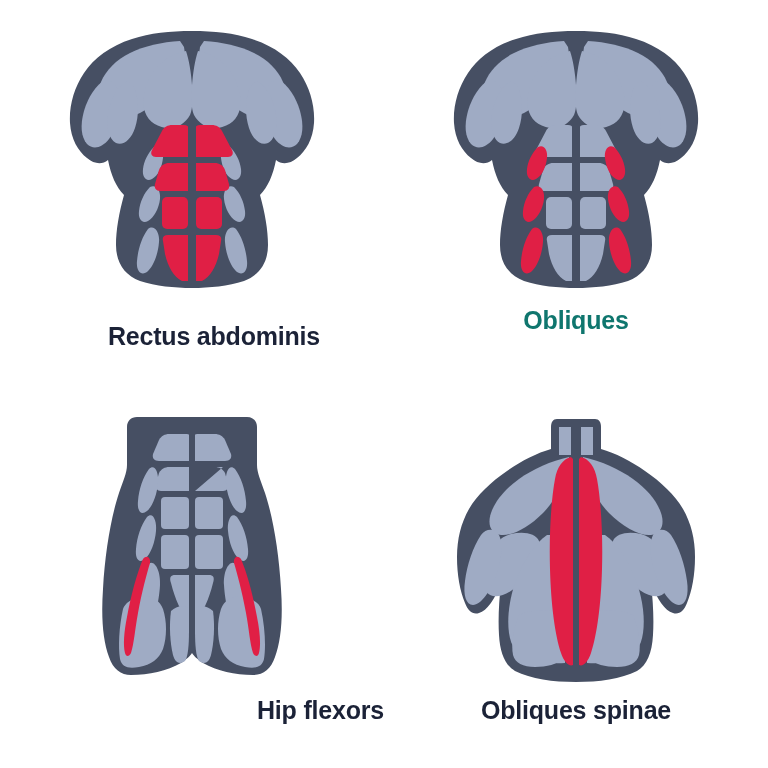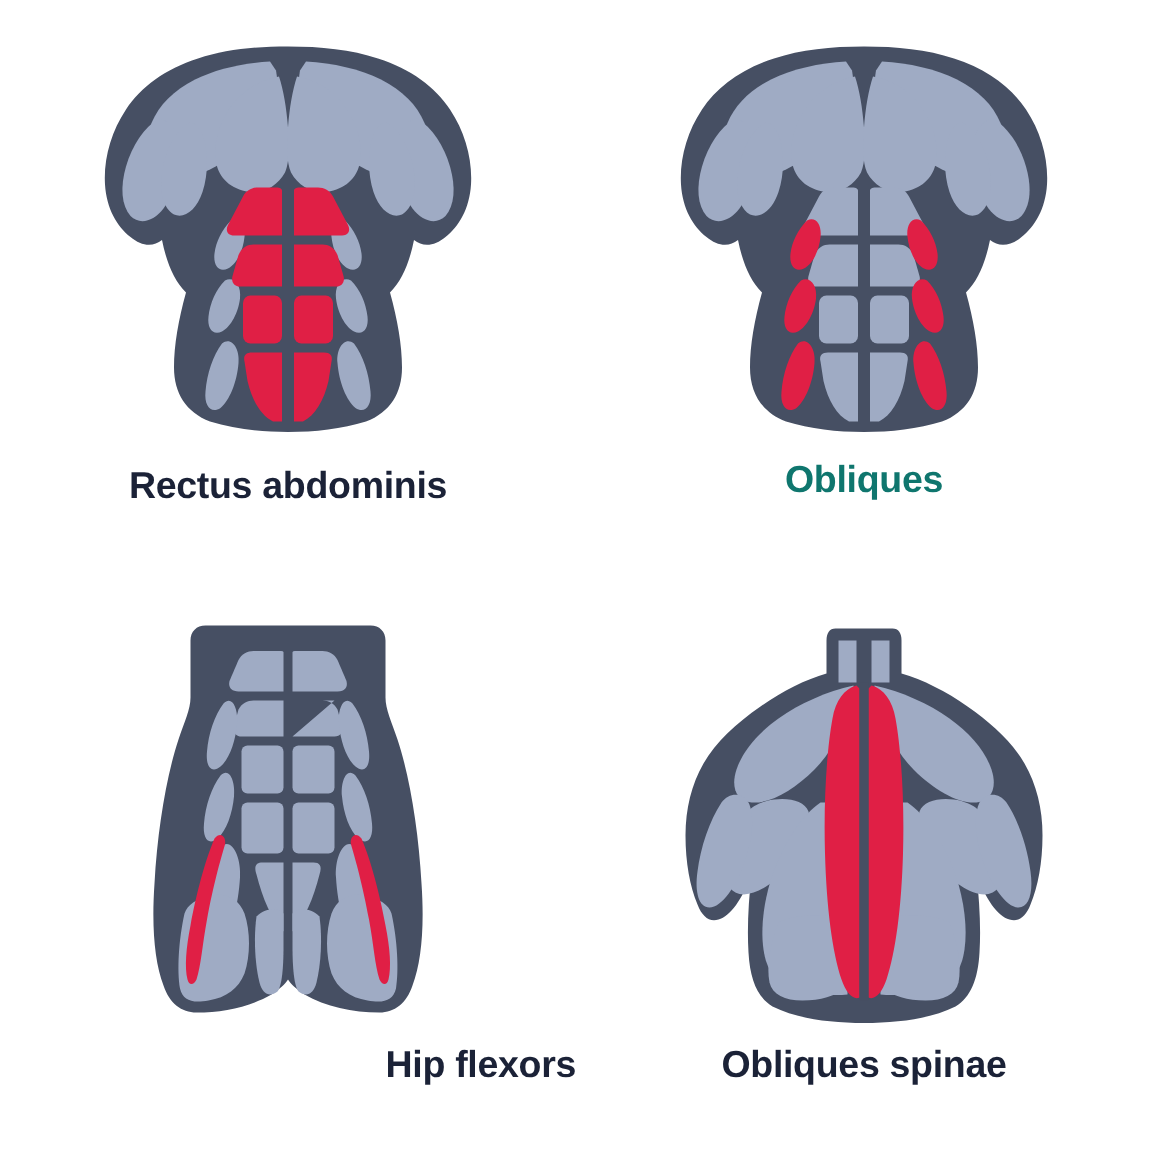--- a/index.html
+++ b/index.html
@@ -50,21 +50,21 @@
 
   .caption {
     font-size: 25px;
     font-weight: bold;
     color: #1b2237;
     letter-spacing: -0.2px;
     text-align: center;
     white-space: nowrap;
     line-height: 1;
   }
-  #cap-rectus   { position: absolute; left: 0; width: 384px; top: 312px; }
+  #cap-rectus   { position: absolute; left: 0; width: 384px; top: 324px; padding-left: 22px; }
   #cap-obliques { position: absolute; left: 0; width: 384px; top: 308px; }
   #cap-hip      { position: absolute; left: 0; width: 384px; top: 314px; text-align: right; }
   #cap-erector  { position: absolute; left: 0; width: 384px; top: 314px; }
 
   
   .outline { fill: #464f63; }
   .musc    { fill: #9fabc4; }
   .hl      { fill: #e01f45; }
 </style>
 </head>

